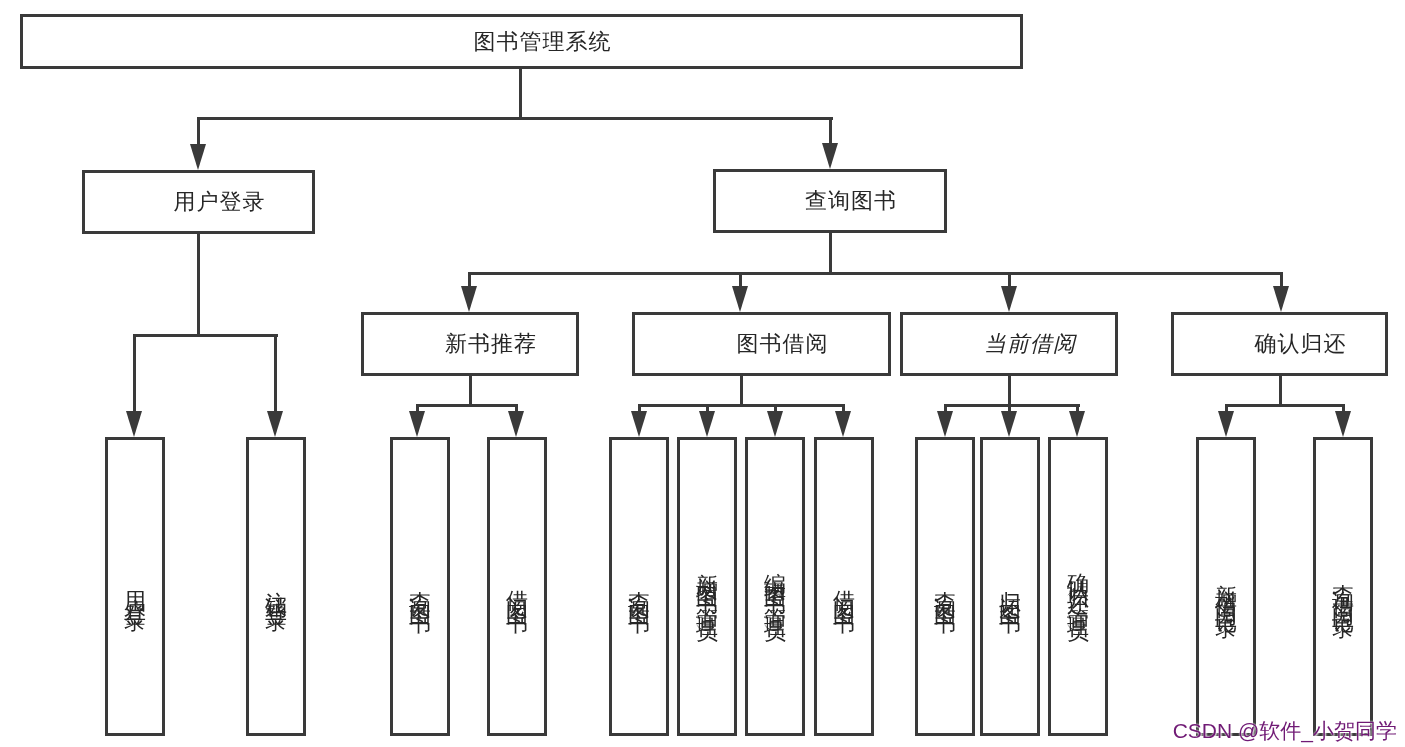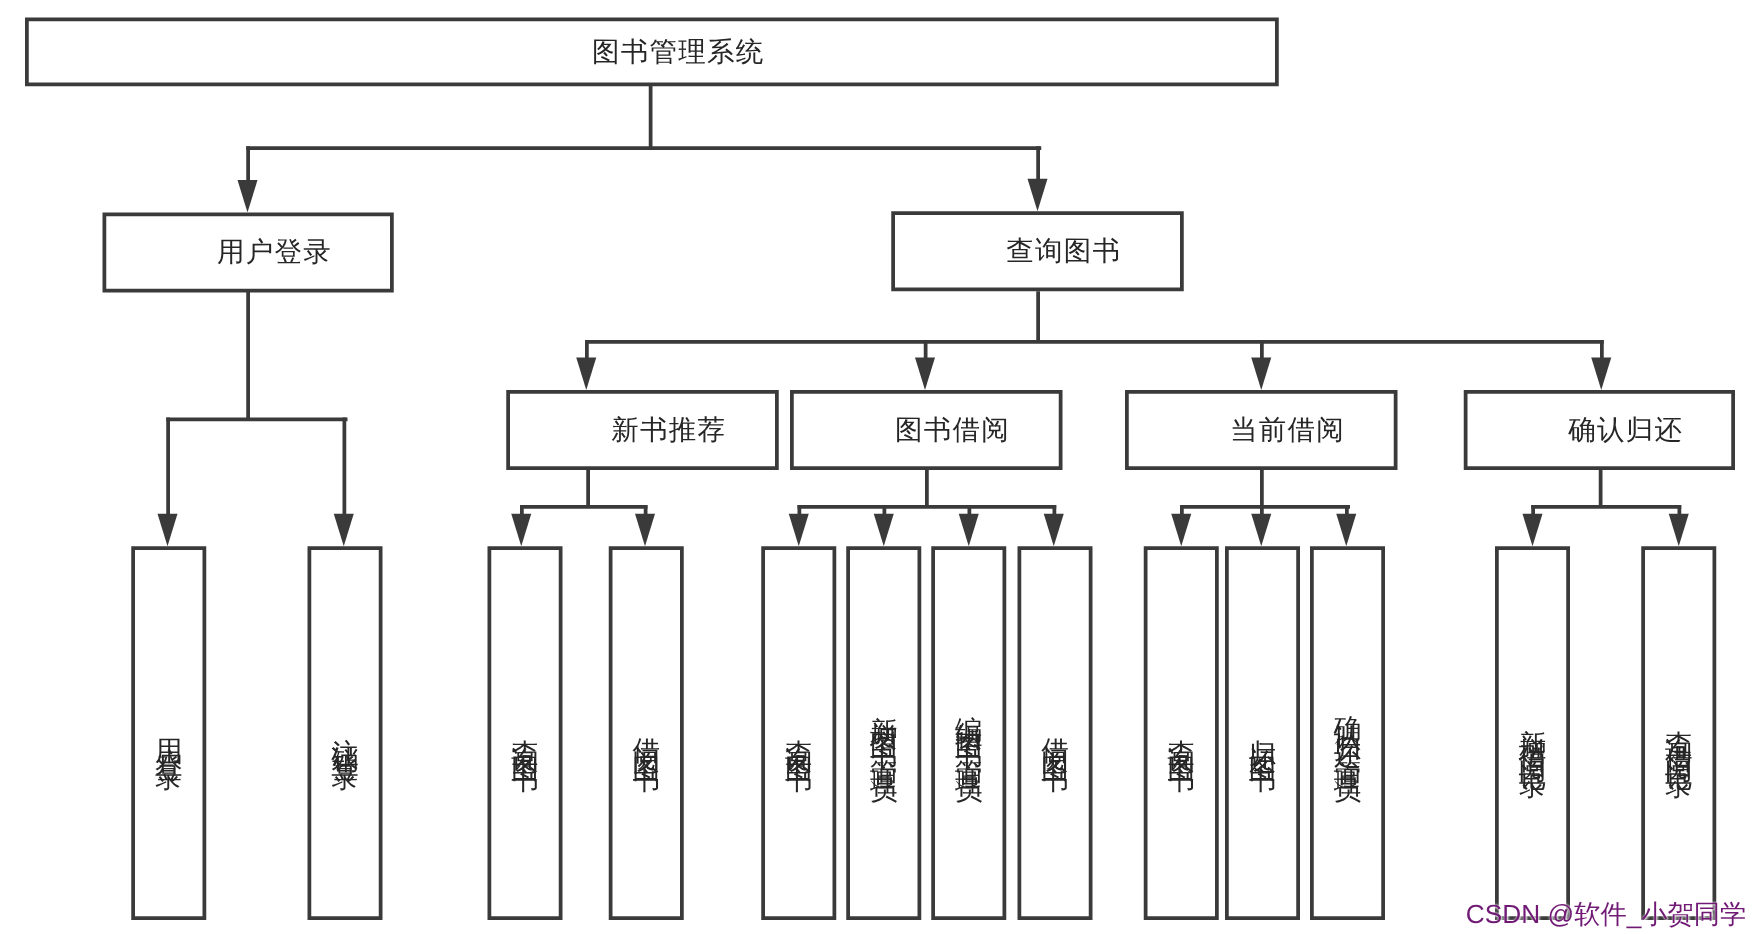--- a/index.html
+++ b/index.html
@@ -57,23 +57,23 @@
   <div class="lh" style="left:468px;top:272px;width:815px;"></div>
   <div class="lv" style="left:468px;top:272px;height:16px;"></div>
   <div class="arr" style="left:461px;top:286px;"></div>
   <div class="lv" style="left:739px;top:272px;height:16px;"></div>
   <div class="arr" style="left:732px;top:286px;"></div>
   <div class="lv" style="left:1008px;top:272px;height:16px;"></div>
   <div class="arr" style="left:1001px;top:286px;"></div>
   <div class="lv" style="left:1280px;top:272px;height:16px;"></div>
   <div class="arr" style="left:1273px;top:286px;"></div>
 
-  <div class="box hbox" style="left:361px;top:312px;width:218px;height:64px;margin-left:44px;">新书推荐</div>
-  <div class="box hbox" style="left:632px;top:312px;width:218px;height:64px;">图书借阅</div>
-  <div class="box hbox" style="left:900px;top:312px;width:218px;height:64px;">当前借阅</div>
+  <div class="box hbox" style="left:361px;top:312px;width:218px;height:64px;">新书推荐</div>
+  <div class="box hbox" style="left:632px;top:312px;width:259px;height:64px;">图书借阅</div>
+  <div class="box hbox" style="left:900px;top:312px;width:218px;height:64px;font-style:italic;">当前借阅</div>
   <div class="box hbox" style="left:1171px;top:312px;width:217px;height:64px;">确认归还</div>
 
   <div class="lv" style="left:469px;top:376px;height:30px;"></div>
   <div class="lh" style="left:416px;top:404px;width:102px;"></div>
   <div class="lv" style="left:416px;top:404px;height:9px;"></div>
   <div class="arr" style="left:409px;top:411px;"></div>
   <div class="lv" style="left:515px;top:404px;height:9px;"></div>
   <div class="arr" style="left:508px;top:411px;"></div>
 
   <div class="lv" style="left:740px;top:376px;height:30px;"></div>

